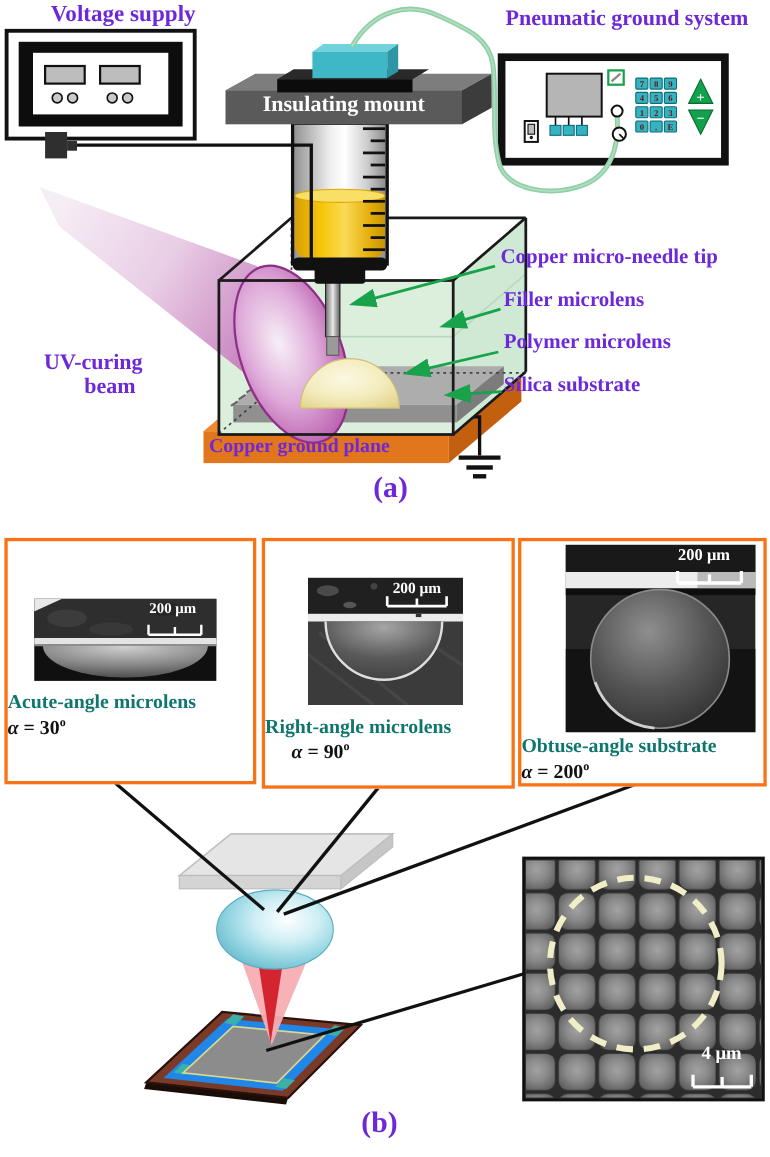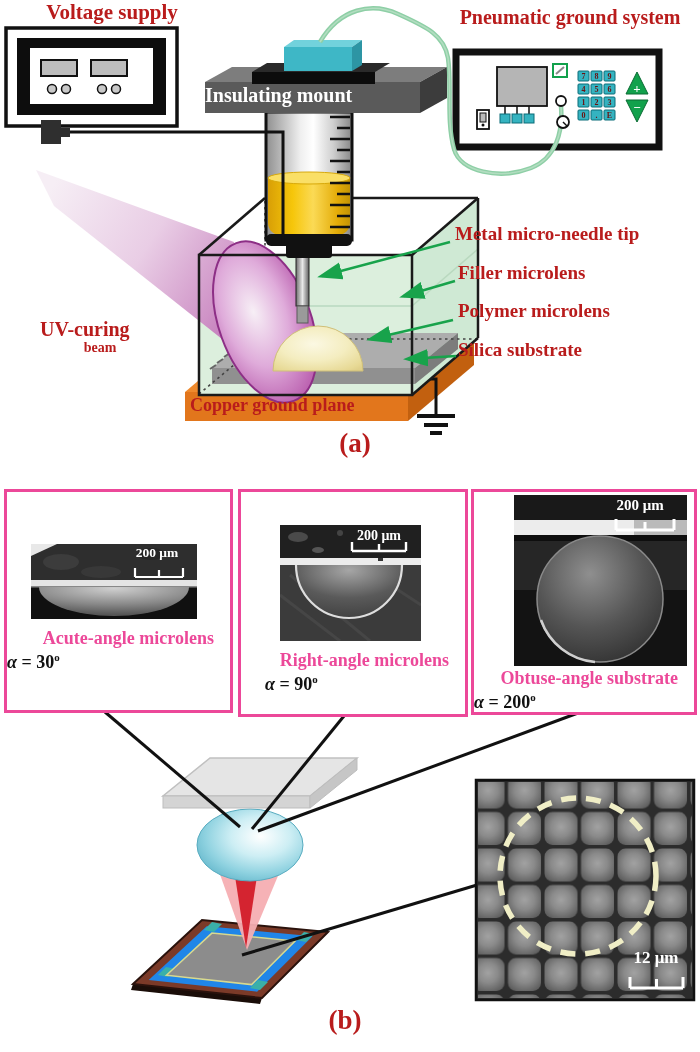--- a/index.html
+++ b/index.html
@@ -1,24 +1,24 @@
 <!DOCTYPE html>
 <html><head>
 <meta charset="utf-8">
 <style>
   html,body{margin:0;padding:0;background:#fff;}
   .page{position:relative;width:700px;height:1052px;background:#fff;overflow:hidden;
         font-family:"Liberation Serif","DejaVu Serif",serif;}
   svg{display:block;}
-  .txt{position:absolute;font-weight:bold;color:#b91c1c;white-space:nowrap;}
+  .txt{position:absolute;font-weight:bold;color:#6d28d9;white-space:nowrap;}
   .white{color:#fff;}
-  .panel-box{position:absolute;background:#fff;border:3px solid #ec4899;box-sizing:border-box;z-index:2;}
+  .panel-box{position:absolute;background:#fff;border:3px solid #f97316;box-sizing:border-box;z-index:2;}
   .sem{position:absolute;overflow:hidden;}
   .sem-scale{position:absolute;font-weight:bold;color:#fff;text-align:center;z-index:3;}
-  .cap-name{position:absolute;left:0;right:16px;text-align:right;font-weight:bold;font-size:18px;color:#ec4899;}
+  .cap-name{position:absolute;left:0;right:16px;text-align:left;font-weight:bold;font-size:18px;color:#0f766e;}
   .cap-angle{position:absolute;left:0;right:0;font-weight:bold;font-size:18px;color:#111;}
   .cap-angle .alpha{font-style:italic;}
   .cap-angle sup{font-size:11px;}
   #bigart{position:absolute;left:0;top:0;z-index:1;}
   .z3{z-index:3;}
 </style>
 </head>
 <body>
 
 <div class="page">
@@ -311,31 +311,31 @@
     <clipPath id="clipArr">
           <rect x="478" y="782" width="214" height="216"></rect>
         </clipPath>
     <circle cx="578" cy="876" r="78" fill="none" stroke="#f0eec6" stroke-width="5.5" stroke-dasharray="15 10"></circle>
     <path d="M630,988 H683 M630,977 V988 M683,977 V988 M656.5,988 V979" stroke="#fff" stroke-width="3" fill="none"></path>
   </g>
 </svg>
 
 <div class="txt z3" style="left:22px;top:0px;width:180px;font-size:21px;text-align:center;">Voltage supply</div>
 <div class="txt z3" style="left:440px;top:6px;width:260px;font-size:20px;text-align:center;">Pneumatic ground system</div>
-<div class="txt white z3" style="left:205px;top:84px;width:215px;font-size:20px;">Insulating mount</div>
+<div class="txt white z3" style="left:205px;top:84px;width:215px;font-size:20px;text-align:center;">Insulating mount</div>
 <div class="txt z3" style="left:40px;top:318px;width:120px;font-size:20px;text-align:left;">UV-curing</div>
-<div class="txt z3" style="left:40px;top:340px;width:120px;font-size:14px;text-align:center;">beam</div>
-<div class="txt z3" style="left:455px;top:223px;font-size:19px;">Metal micro-needle tip</div>
+<div class="txt z3" style="left:40px;top:340px;width:120px;font-size:20px;text-align:center;">beam</div>
+<div class="txt z3" style="left:455px;top:223px;font-size:19px;">Copper micro-needle tip</div>
 <div class="txt z3" style="left:458px;top:262px;font-size:19px;">Filler microlens</div>
 <div class="txt z3" style="left:458px;top:300px;font-size:19px;">Polymer microlens</div>
 <div class="txt z3" style="left:458px;top:339px;font-size:19px;">Silica substrate</div>
 <div class="txt z3" style="left:190px;top:395px;width:222px;font-size:18px;">Copper ground plane</div>
 <div class="txt z3" style="left:300px;top:428px;width:110px;font-size:27px;text-align:center;">(a)</div>
 <div class="txt z3" style="left:290px;top:1005px;width:110px;font-size:27px;text-align:center;">(b)</div>
-<div class="sem-scale" style="left:616px;top:948px;width:80px;font-size:17px;">12 μm</div>
+<div class="sem-scale" style="left:616px;top:948px;width:80px;font-size:17px;">4 μm</div>
 
 <div class="panel-box" style="left:4px;top:489px;width:229px;height:224px;">
   <div class="sem" style="left:24px;top:52px;width:166px;height:75px;">
     <svg width="166" height="75" viewBox="0 0 166 75">
       <defs>
         <radialGradient id="gS1" cx="0.5" cy="0.05" r="0.9">
           <stop offset="0" stop-color="#cfcfcf"></stop>
               <stop offset="0.6" stop-color="#8a8a8a"></stop>
               <stop offset="1" stop-color="#565656"></stop>
         </radialGradient>

